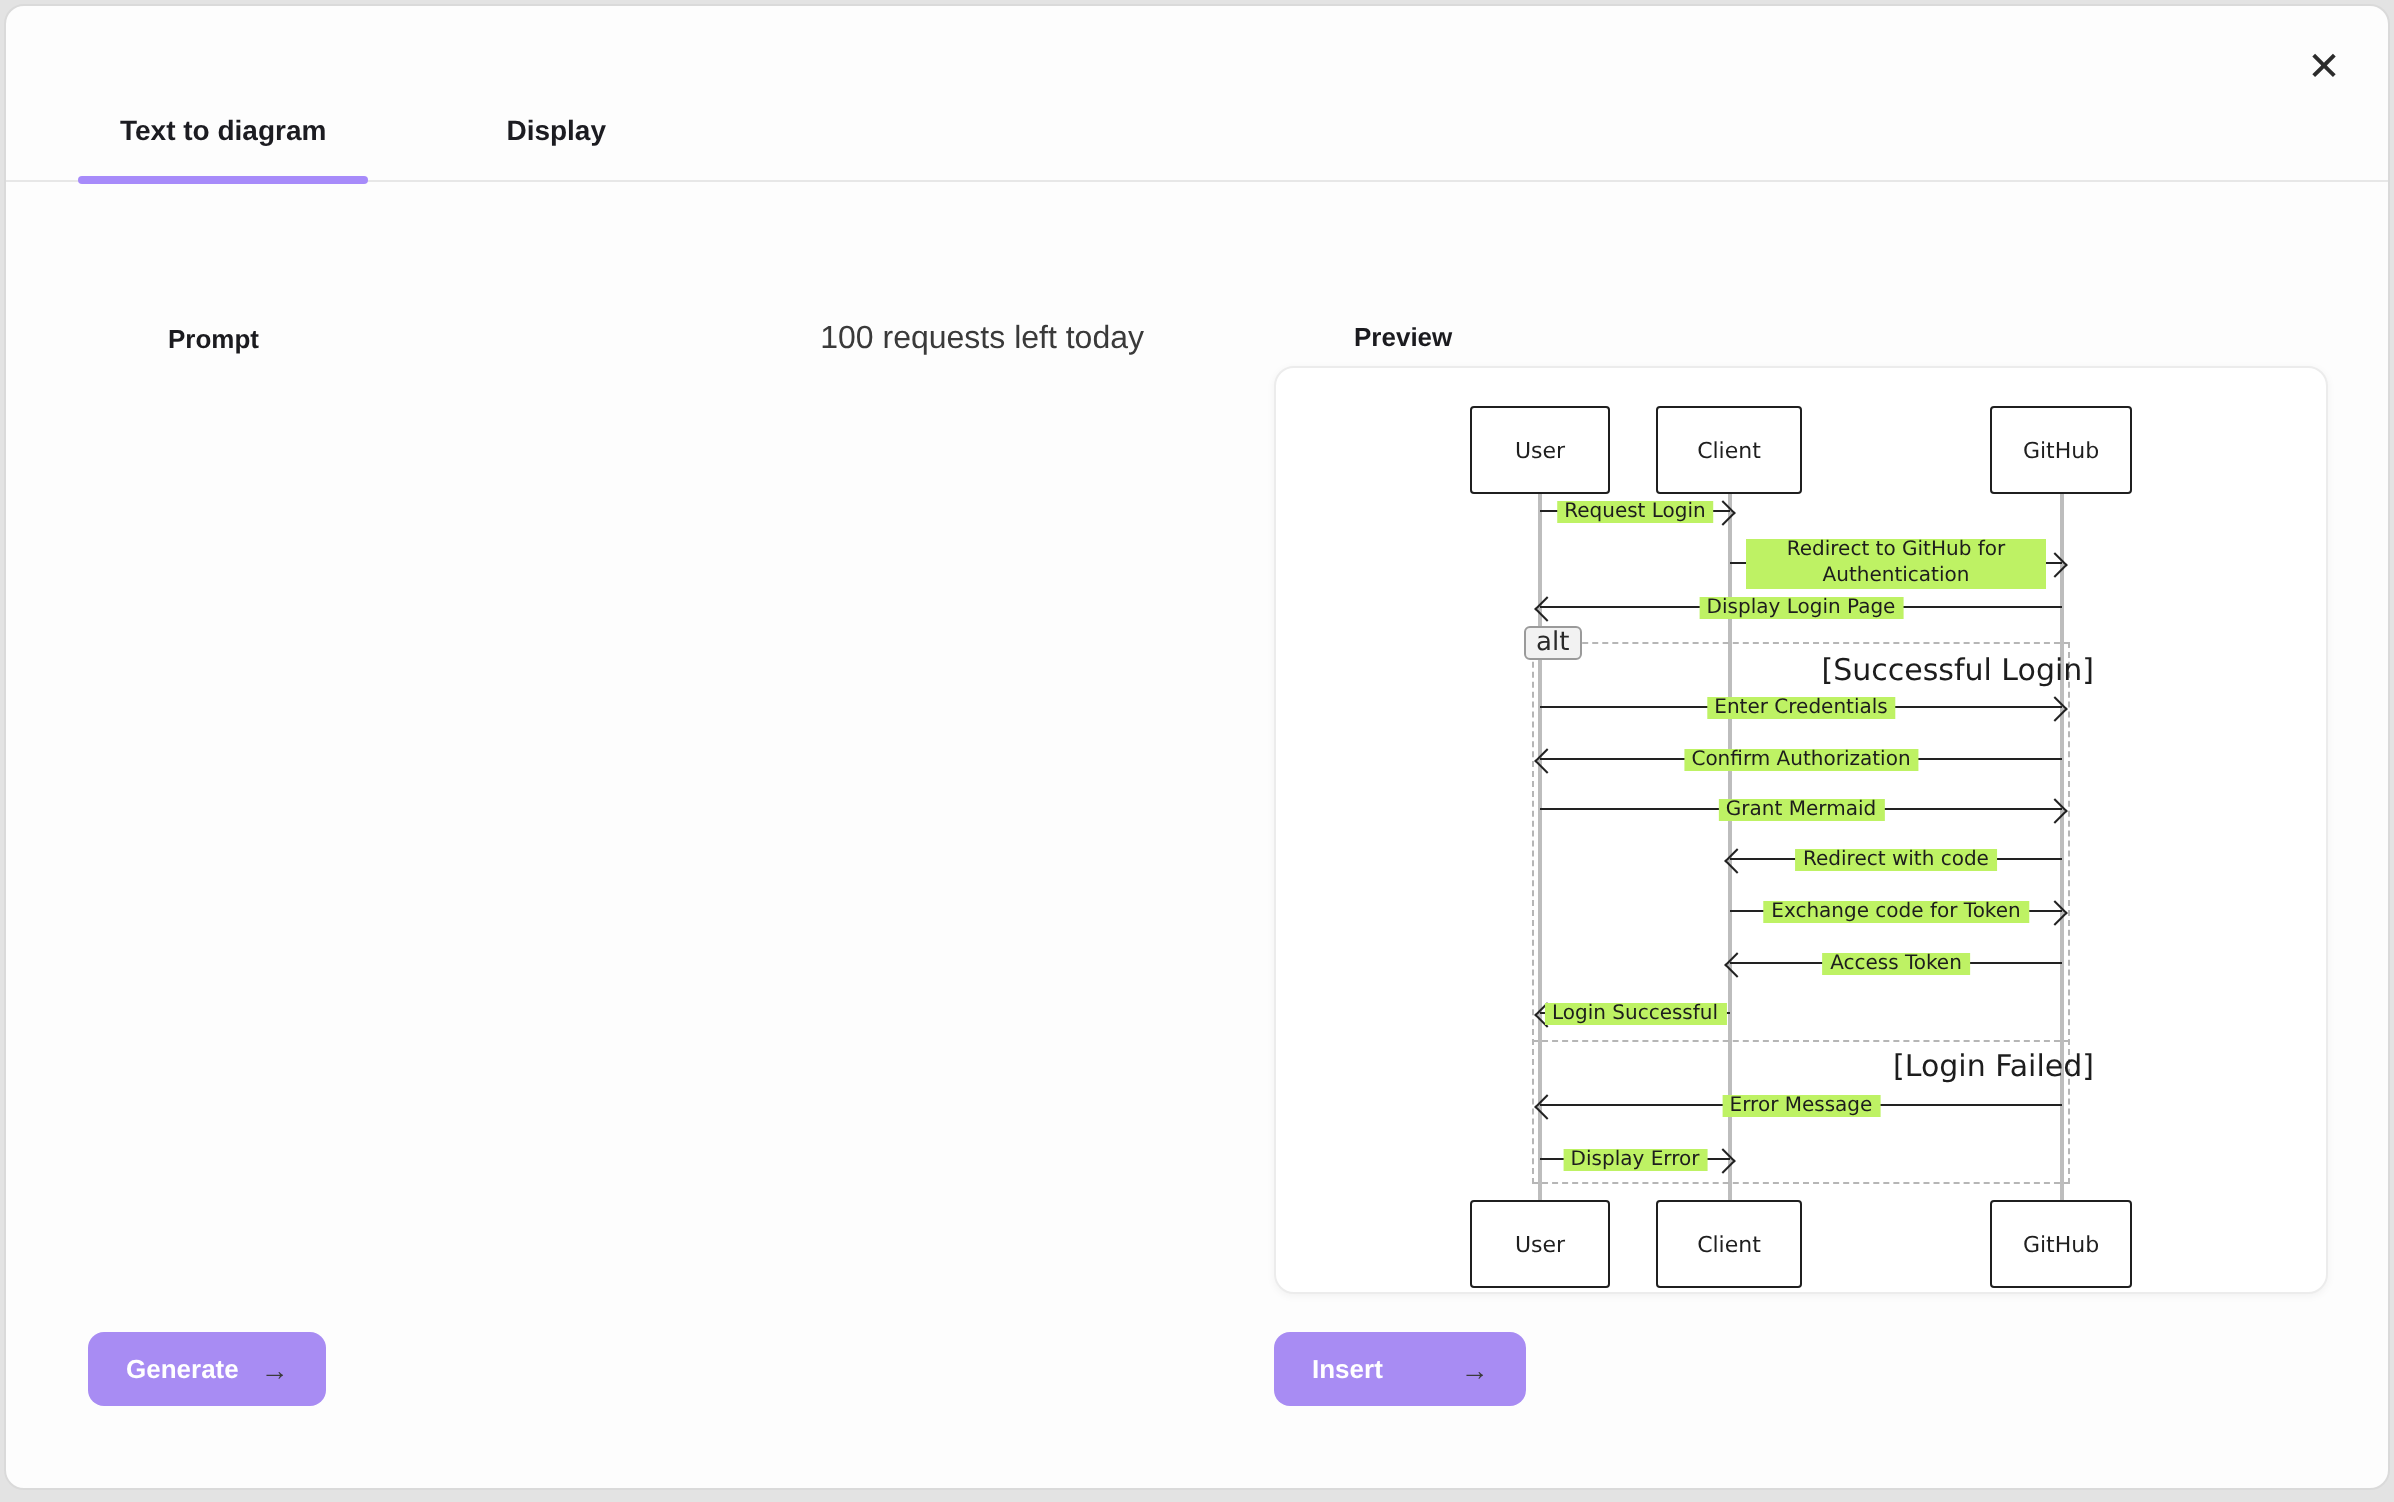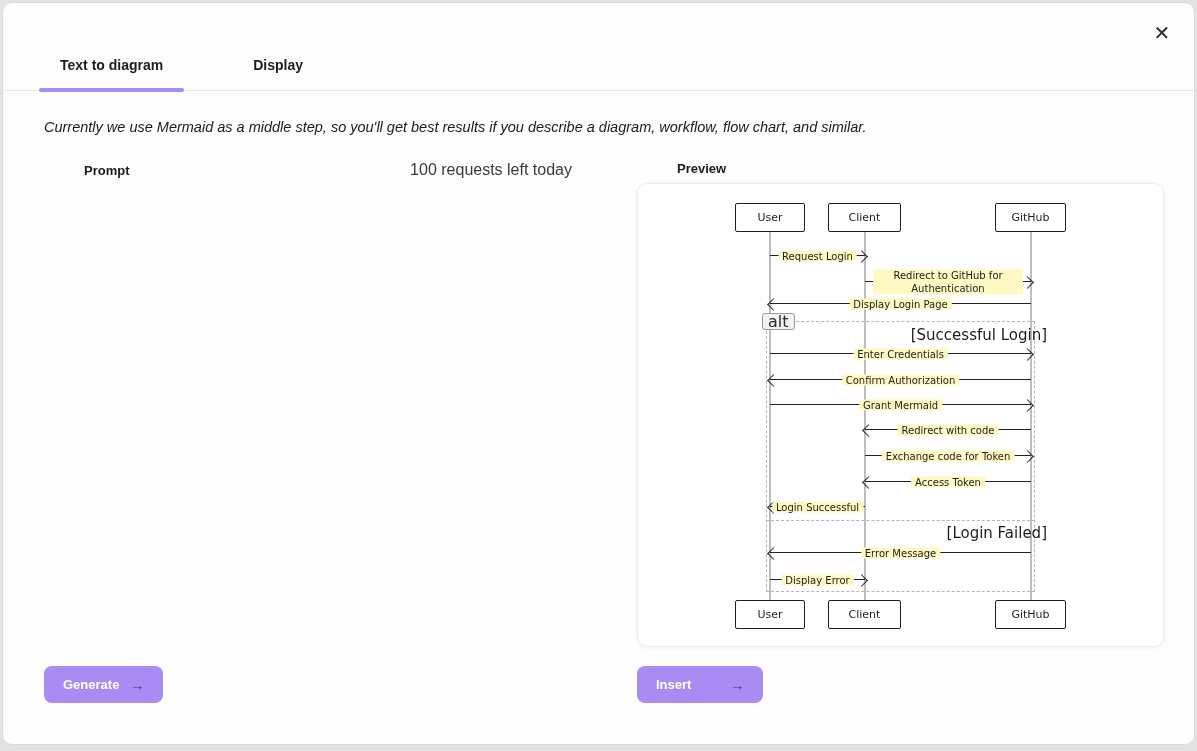--- a/index.html
+++ b/index.html
@@ -40,57 +40,56 @@
 
   .action-btn { position:absolute; top:663px; height:37px; min-width:119px; padding:0 19px;
                 display:inline-flex; align-items:center; justify-content:center; gap:11px;
                 background:#a88cf3; border:none; border-radius:8px; cursor:pointer;
                 color:#ffffff; font-weight:700; font-size:13px;
                 font-family:"Liberation Sans", sans-serif; }
   .action-btn .btn-arrow { color:#3b3b3b; font-weight:400; font-size:14px; }
 
   
   .diagram { position:absolute; inset:0; font-family:"DejaVu Sans", sans-serif; }
-  .abox { position:absolute; height:29px; border:1.6px solid #1f1f1f; background:#fff;
+  .abox { position:absolute; height:44px; border:1.6px solid #1f1f1f; background:#fff;
           display:flex; align-items:center; justify-content:center;
           font-size:11px; color:#1f1f1f; border-radius:2px; }
   .lifeline { position:absolute; top:48px; height:368px; width:1.5px; background:#bdbdbd; }
 
   .msg { position:absolute; height:0; }
   .msg .line { position:absolute; left:0; right:0; top:-1px; border-top:1.6px solid #222; }
   .msg .head { position:absolute; width:9px; height:9px; top:-4.5px;
                border-top:1.6px solid #222; border-right:1.6px solid #222; }
   .msg .head.r { right:-1px; transform:rotate(45deg); }
   .msg .head.l { left:-1px; transform:rotate(-135deg); }
   .mlabel { position:absolute; left:50%; top:0; transform:translate(-50%,-50%);
-            background:#fef9c3; padding:0 4px; font-size:10px; color:#1d1d1d; white-space:nowrap; }
+            background:#bef264; padding:0 4px; font-size:10px; color:#1d1d1d; white-space:nowrap; }
   .mlabel.wrap { white-space:normal; width:150px; text-align:center; line-height:1.25; }
 
   .altframe { position:absolute; left:128px; top:137px; width:269px; height:271px;
               border:1.4px dashed #b6b6b6; }
   .alttag { position:absolute; left:124px; top:129px; height:17px; padding:0 5px;
             border:1px solid #9a9a9a; background:#f2f2f2; border-radius:3px;
-            font-size:16px; line-height:15px; color:#2a2a2a; }
+            font-size:13px; line-height:15px; color:#2a2a2a; }
   .cond { position:absolute; left:140px; width:269px; text-align:right;
           font-size:15px; color:#1d1d1d; }
   .branch-divider { position:absolute; left:128px; width:269px; border-top:1.4px dashed #b6b6b6; }
 </style>
 </head>
 <body>
 
 <div class="dialog">
 
   <button class="close-btn">✕</button>
 
   <div class="tabbar">
     <button class="tab active">Text to diagram</button>
     <button class="tab">Display</button>
   </div>
 
-  <div class="description">Currently we use Mermaid as a middle step, so you'll get best results if you describe a diagram, workflow, flow chart, and similar.</div>
 
   <div class="panel-head" style="left:41px;">
     <span class="panel-title">Prompt</span>
     <span class="quota">100 requests left today</span>
   </div>
 
   <button class="action-btn" style="left:41px;">
     <span>Generate</span>
     <span class="btn-arrow">→</span>
   </button>

